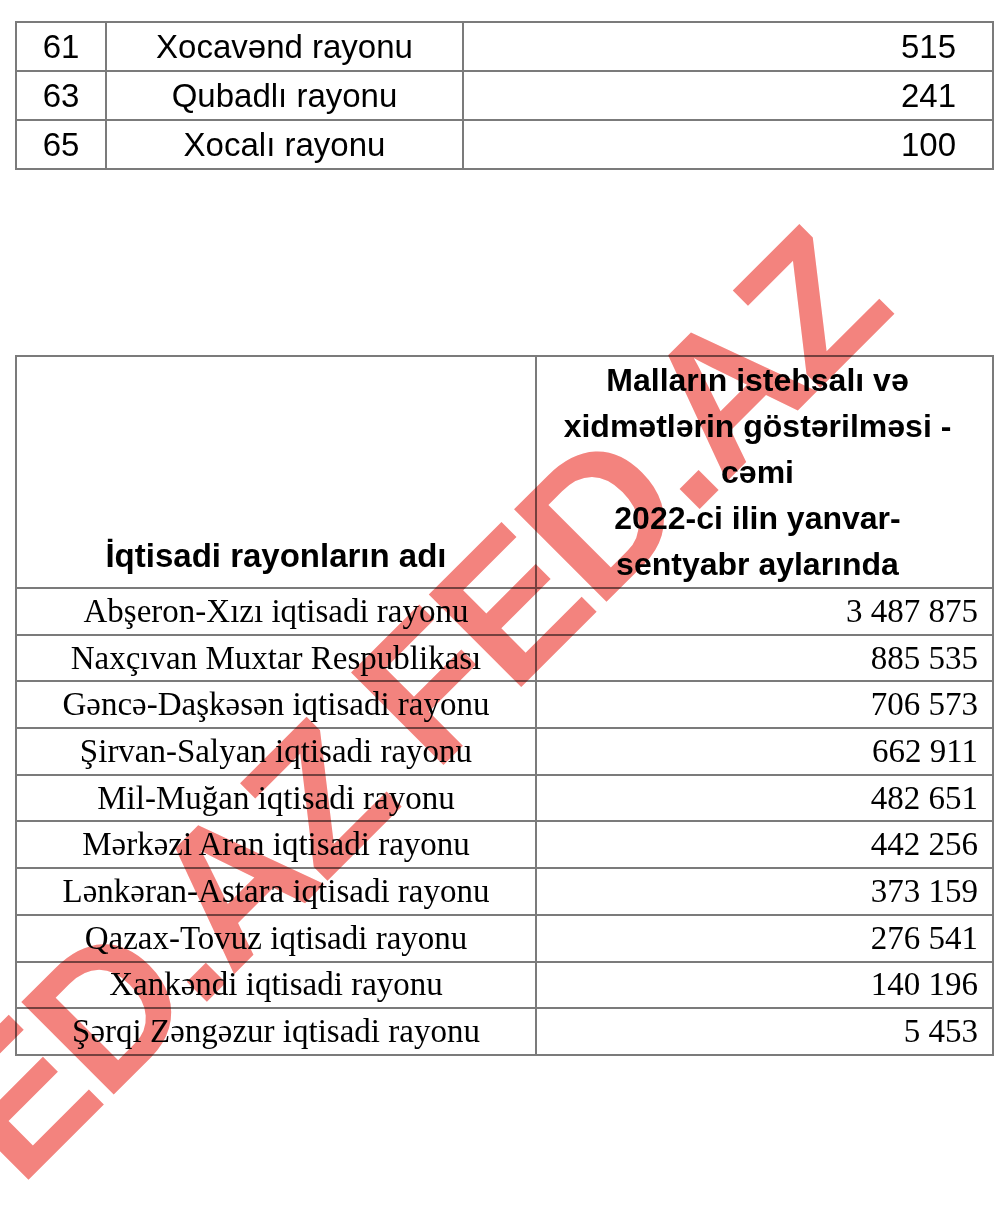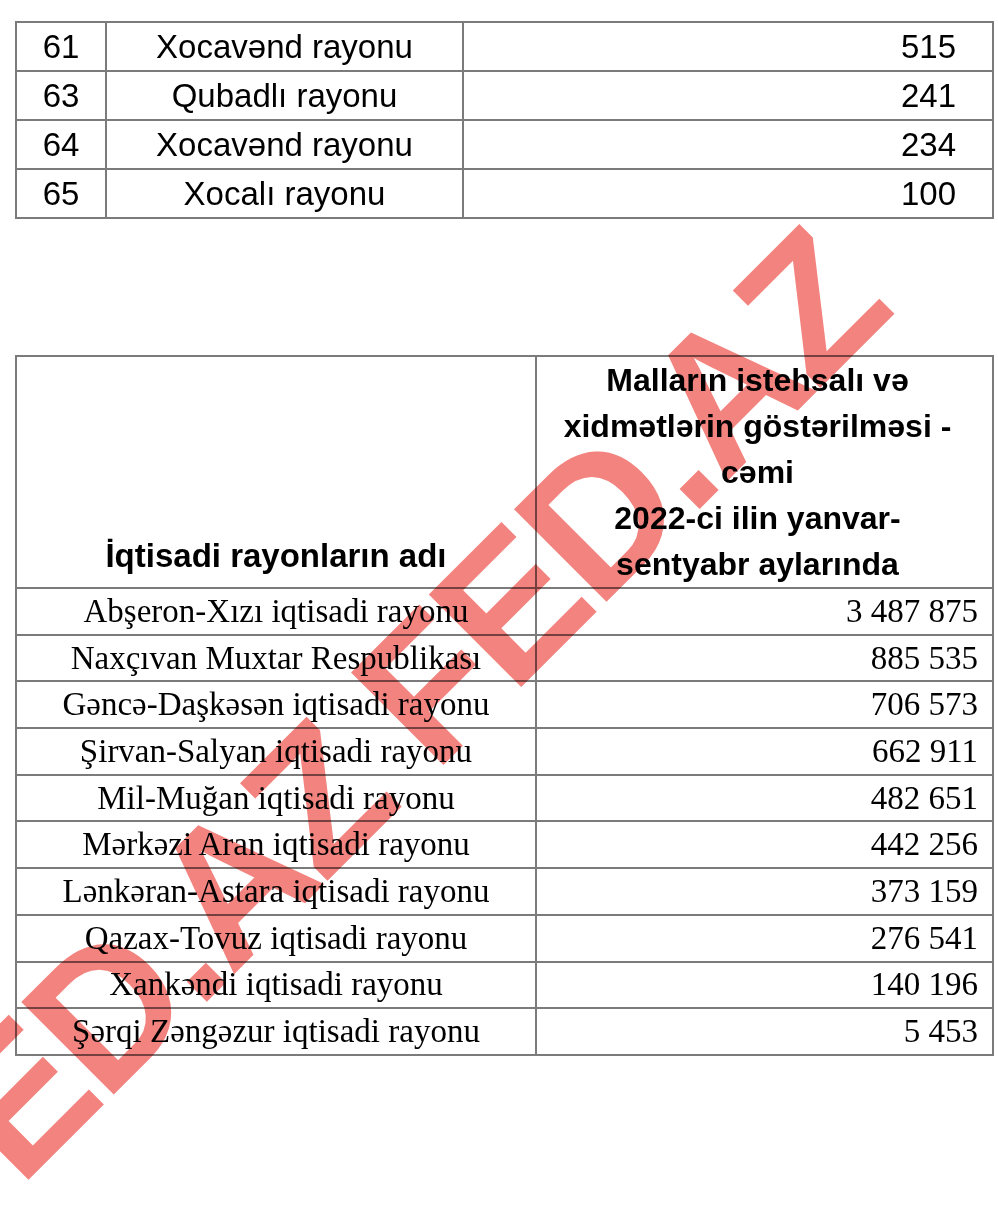--- a/index.html
+++ b/index.html
@@ -46,25 +46,20 @@
     <tbody>
       <tr>
         <td class="c-num">61</td>
         <td class="c-name">Xocavənd rayonu</td>
         <td class="c-val">515</td>
       </tr>
       <tr>
         <td class="c-num">63</td>
         <td class="c-name">Qubadlı rayonu</td>
         <td class="c-val">241</td>
-      </tr>
-      <tr>
-        <td class="c-num">64</td>
-        <td class="c-name">Xocavənd rayonu</td>
-        <td class="c-val">234</td>
       </tr>
       <tr>
         <td class="c-num">65</td>
         <td class="c-name">Xocalı rayonu</td>
         <td class="c-val">100</td>
       </tr>
     </tbody>
   </table>
 
   <table class="t2">

